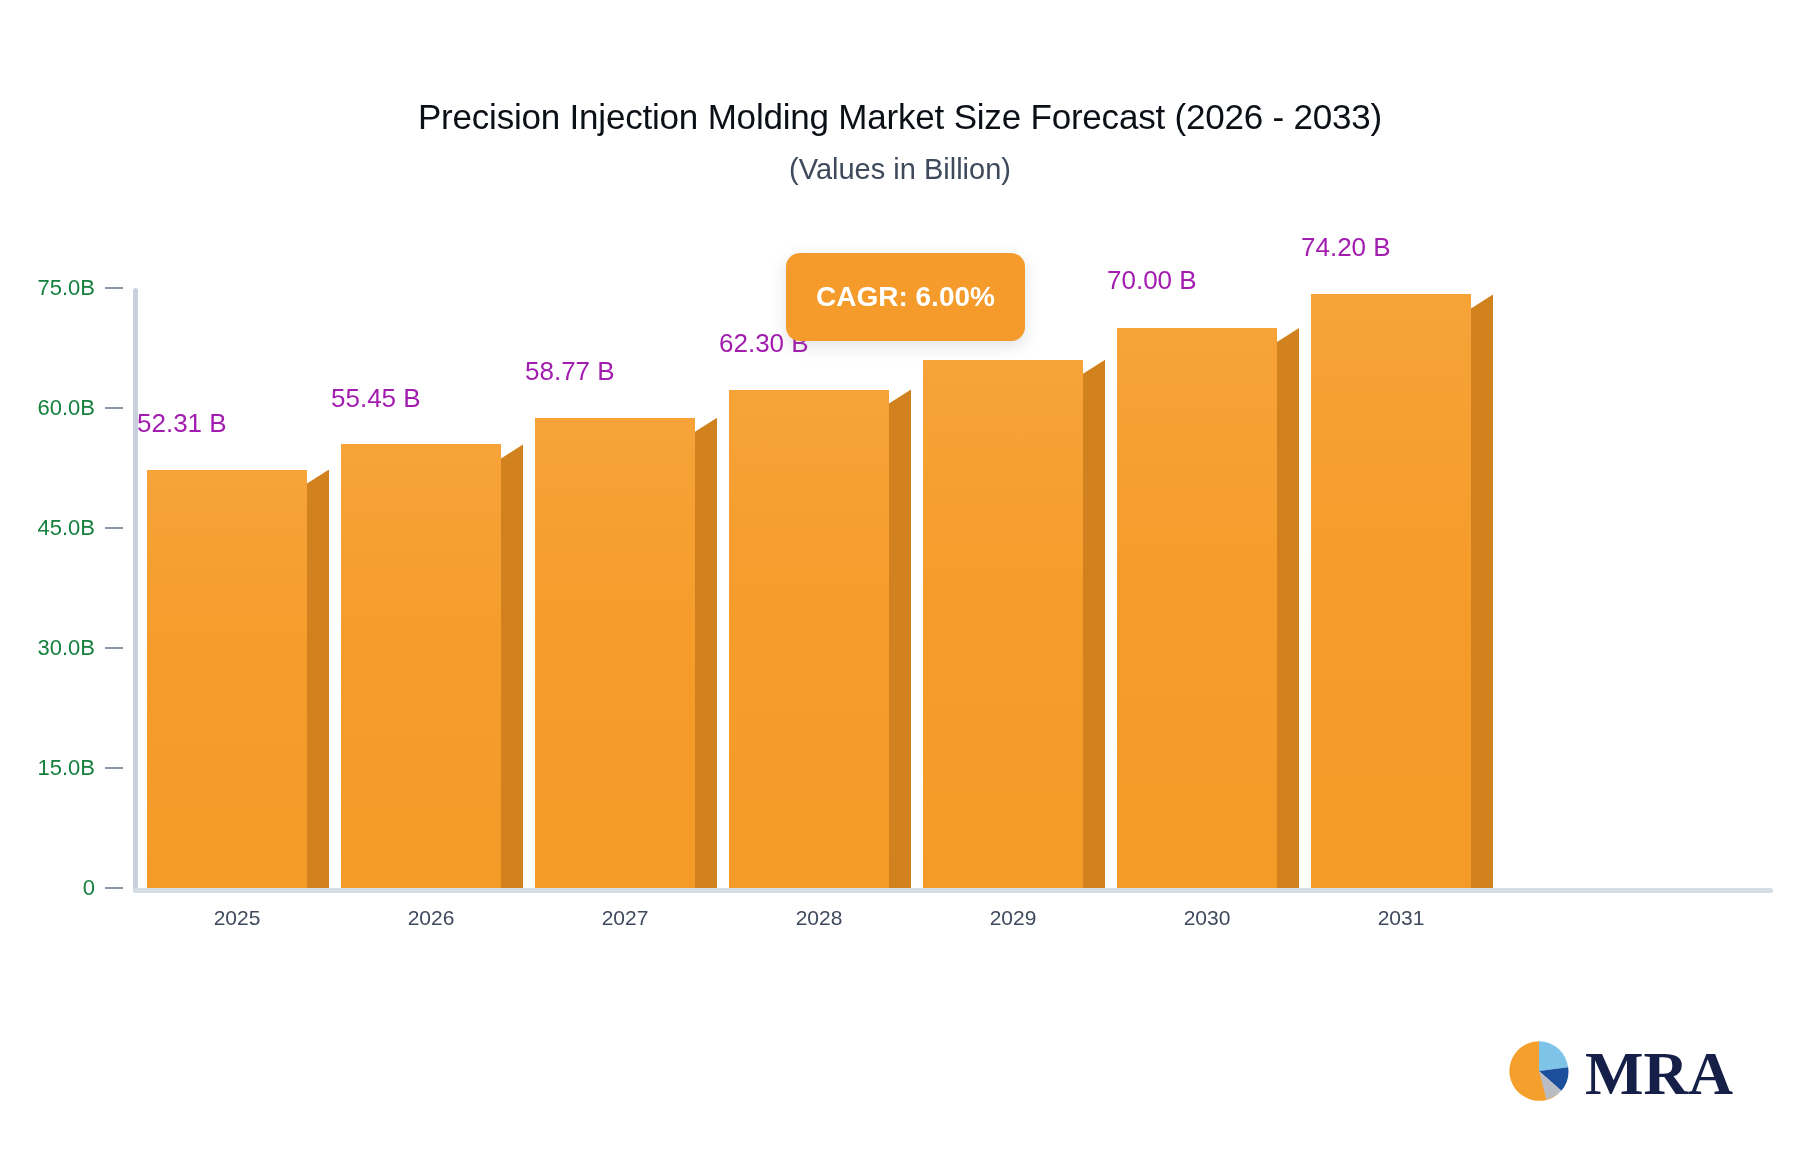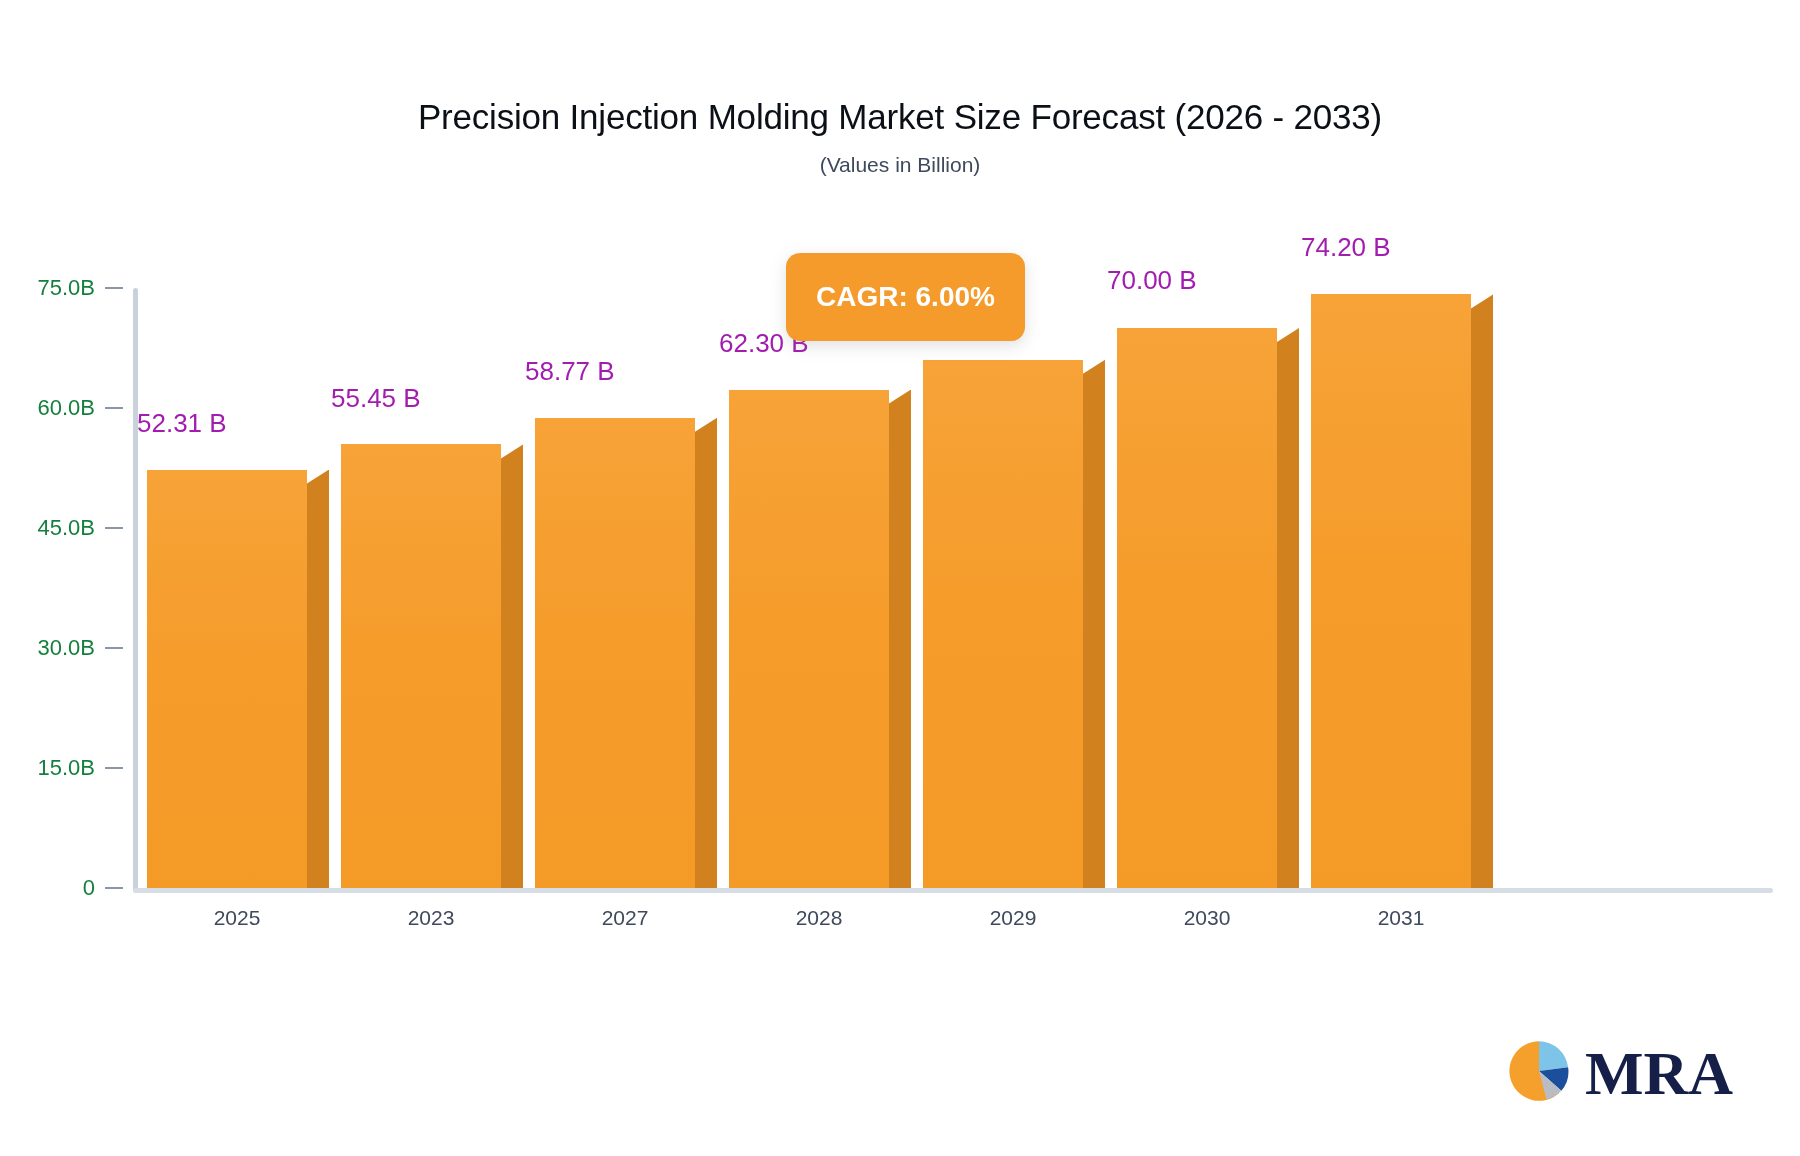--- a/index.html
+++ b/index.html
@@ -35,21 +35,21 @@
   .chart-title {
     font-size: 35px;
     font-weight: normal;
     color: #0b0f16;
     letter-spacing: -0.2px;
     line-height: 1.2;
     margin: 0;
   }
   .chart-subtitle {
     margin: 14px 0 0 0;
-    font-size: 21px;
+    font-size: 29px;
     font-weight: normal;
     color: #3e4a5c;
     line-height: 1.2;
   }
 
   
   .plot-wrap {
     position: absolute;
     left: 0;
     top: 0;
@@ -213,21 +213,21 @@
     <div class="bars-layer">
 
       <div class="bar-side" style="left:174px; width:22px; height:418.5px; clip-path: polygon(0 14px, 100% 0, 100% 100%, 0 100%);"></div>
       <div class="bar" style="left:14px; width:160px; height:418.5px;"></div>
       <div class="bar-label" style="left:4px; top:408px; width:180px;">52.31 B</div>
       <div class="x-tick-label" style="left:4px; width:200px;">2025</div>
 
       <div class="bar-side" style="left:368px; width:22px; height:443.6px; clip-path: polygon(0 14px, 100% 0, 100% 100%, 0 100%);"></div>
       <div class="bar" style="left:208px; width:160px; height:443.6px;"></div>
       <div class="bar-label" style="left:198px; top:383px; width:180px;">55.45 B</div>
-      <div class="x-tick-label" style="left:198px; width:200px;">2023</div>
+      <div class="x-tick-label" style="left:198px; width:200px;">2026</div>
 
       <div class="bar-side" style="left:562px; width:22px; height:470.2px; clip-path: polygon(0 14px, 100% 0, 100% 100%, 0 100%);"></div>
       <div class="bar" style="left:402px; width:160px; height:470.2px;"></div>
       <div class="bar-label" style="left:392px; top:356px; width:180px;">58.77 B</div>
       <div class="x-tick-label" style="left:392px; width:200px;">2027</div>
 
       <div class="bar-side" style="left:756px; width:22px; height:498.4px; clip-path: polygon(0 14px, 100% 0, 100% 100%, 0 100%);"></div>
       <div class="bar" style="left:596px; width:160px; height:498.4px;"></div>
       <div class="bar-label" style="left:586px; top:328px; width:180px;">62.30 B</div>
       <div class="x-tick-label" style="left:586px; width:200px;">2028</div>

